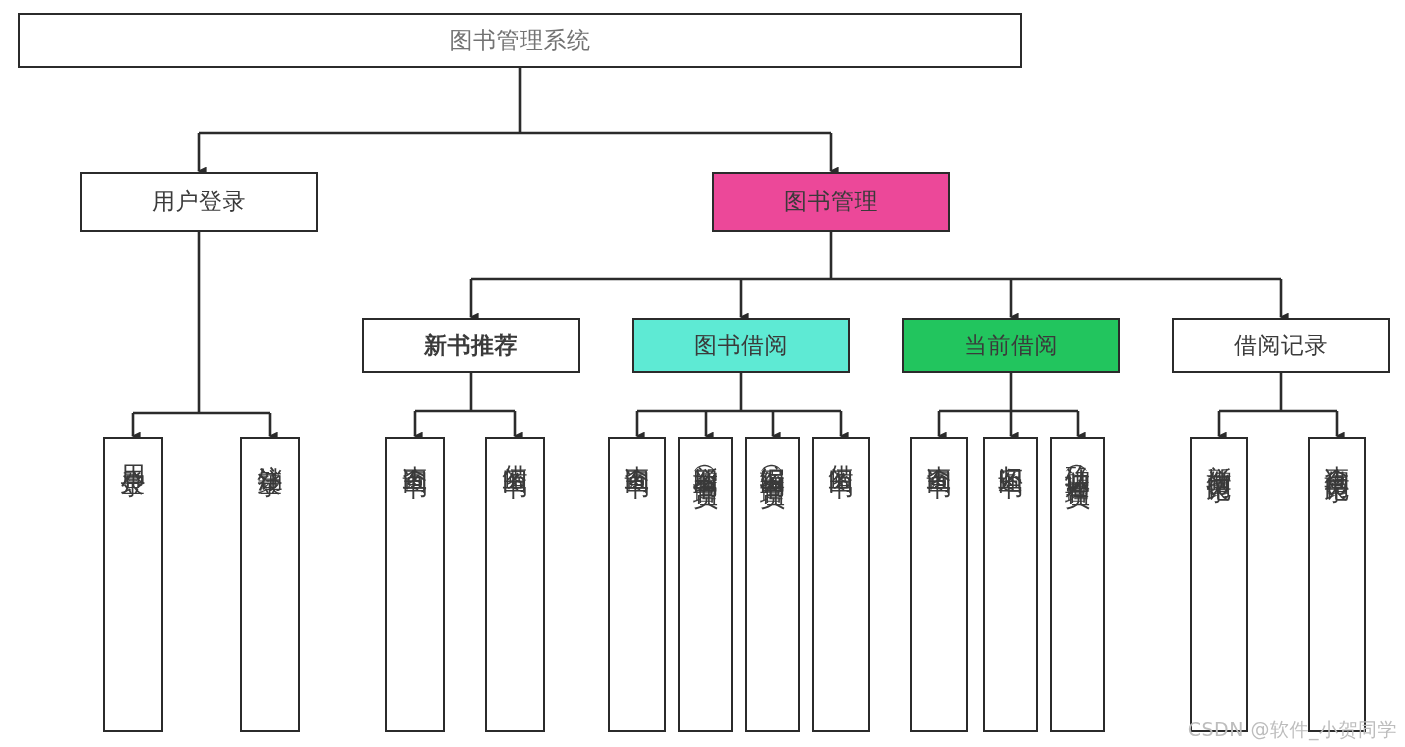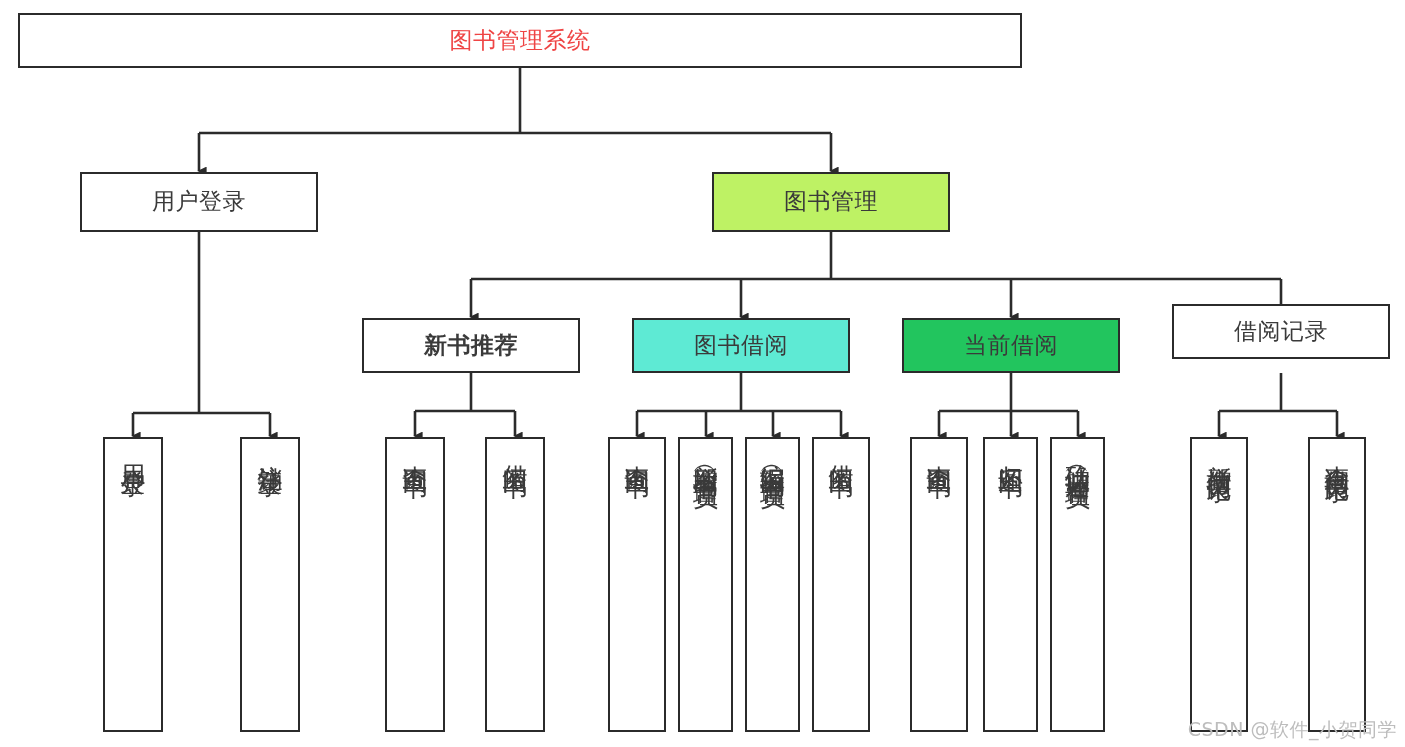--- a/index.html
+++ b/index.html
@@ -113,38 +113,38 @@
         <line x1="1078" y1="411" x2="1078" y2="436" marker-end="url(#arrowhead)"></line>
         <line x1="1281" y1="373" x2="1281" y2="411"></line>
         <line x1="1219" y1="411" x2="1337" y2="411"></line>
         <line x1="1219" y1="411" x2="1219" y2="436" marker-end="url(#arrowhead)"></line>
         <line x1="1337" y1="411" x2="1337" y2="436" marker-end="url(#arrowhead)"></line>
       </g>
   </svg>
 
   <div id="nodes-layer">
       <div class="node horizontal" id="node-root" style="left: 18px; top: 13px; width: 1004px; height: 55px; border-color: rgb(43, 43, 43); background: rgb(255, 255, 255);">
-        <span class="node-label" style="color: #ef4444;">图书管理系统</span>
+        <span class="node-label" style="color: #737373;">图书管理系统</span>
       </div>
       <div class="node horizontal" id="node-user-login" style="left: 80px; top: 172px; width: 238px; height: 60px; border-color: rgb(43, 43, 43); background: rgb(255, 255, 255);">
         <span class="node-label" style="color: rgb(58, 58, 58);">用户登录</span>
       </div>
-      <div class="node horizontal" id="node-book-manage" style="left: 712px; top: 172px; width: 238px; height: 60px; border-color: rgb(43, 43, 43); background: #bef264;">
+      <div class="node horizontal" id="node-book-manage" style="left: 712px; top: 172px; width: 238px; height: 60px; border-color: rgb(43, 43, 43); background: #ec4899;">
         <span class="node-label" style="color: rgb(58, 58, 58);">图书管理</span>
       </div>
       <div class="node horizontal" id="node-new-book-rec" style="left: 362px; top: 318px; width: 218px; height: 55px; border-color: rgb(43, 43, 43); background: rgb(255, 255, 255);">
         <span class="node-label" style="color: rgb(58, 58, 58); font-weight: bold;">新书推荐</span>
       </div>
       <div class="node horizontal" id="node-book-borrow" style="left: 632px; top: 318px; width: 218px; height: 55px; border-color: rgb(43, 43, 43); background: #5eead4;">
         <span class="node-label" style="color: rgb(58, 58, 58);">图书借阅</span>
       </div>
       <div class="node horizontal" id="node-current-borrow" style="left: 902px; top: 318px; width: 218px; height: 55px; border-color: rgb(43, 43, 43); background: #22c55e;">
         <span class="node-label" style="color: rgb(58, 58, 58);">当前借阅</span>
       </div>
-      <div class="node horizontal" id="node-borrow-record" style="left: 1172px; top: 304px; width: 218px; height: 55px; border-color: rgb(43, 43, 43); background: rgb(255, 255, 255);">
+      <div class="node horizontal" id="node-borrow-record" style="left: 1172px; top: 318px; width: 218px; height: 55px; border-color: rgb(43, 43, 43); background: rgb(255, 255, 255);">
         <span class="node-label" style="color: rgb(58, 58, 58);">借阅记录</span>
       </div>
       <div class="node vertical" id="node-leaf-user-login" style="left: 103px; top: 437px; width: 60px; height: 295px; border-color: rgb(43, 43, 43); background: rgb(255, 255, 255);">
         <span class="node-label" style="color: rgb(58, 58, 58);">用户登录</span>
       </div>
       <div class="node vertical" id="node-leaf-logout" style="left: 240px; top: 437px; width: 60px; height: 295px; border-color: rgb(43, 43, 43); background: rgb(255, 255, 255);">
         <span class="node-label" style="color: rgb(58, 58, 58);">注销登录</span>
       </div>
       <div class="node vertical" id="node-leaf-nbr-query" style="left: 385px; top: 437px; width: 60px; height: 295px; border-color: rgb(43, 43, 43); background: rgb(255, 255, 255);">
         <span class="node-label" style="color: rgb(58, 58, 58);">查询图书</span>

